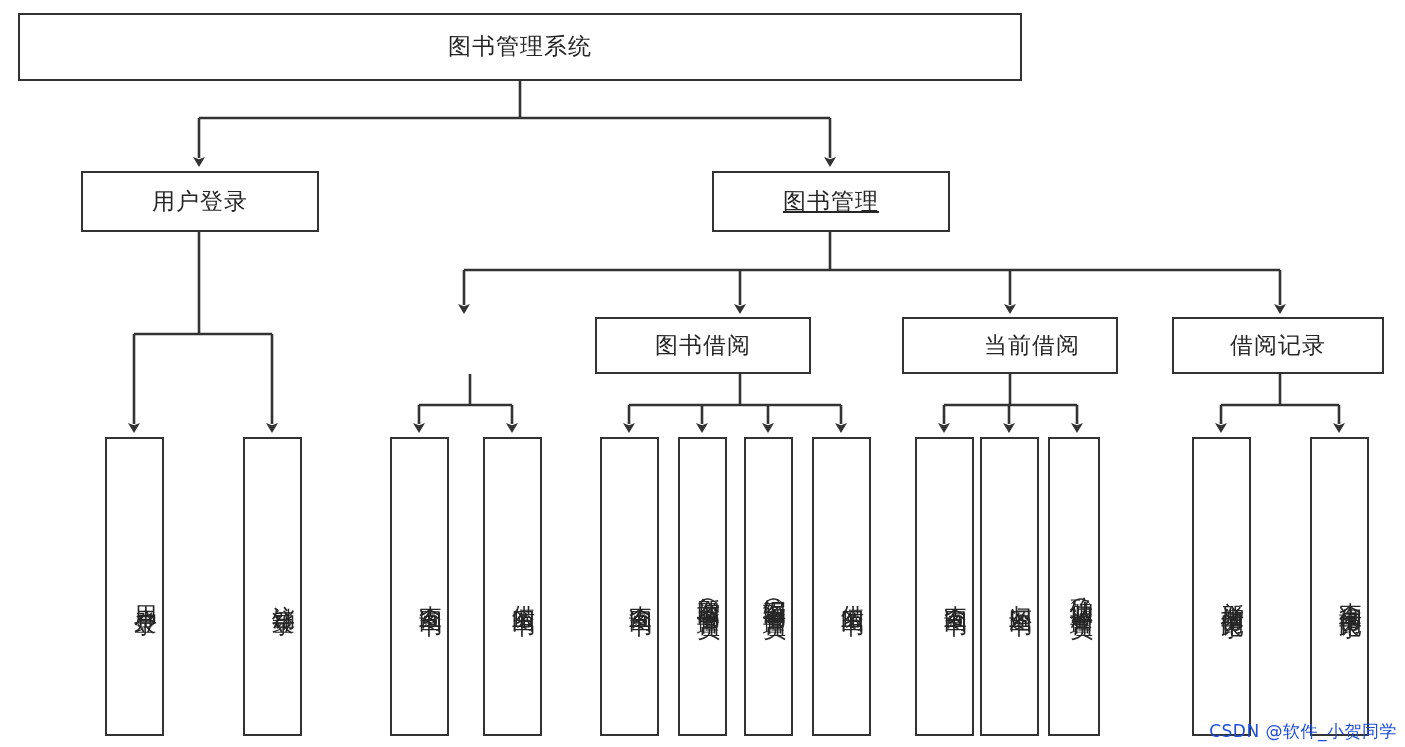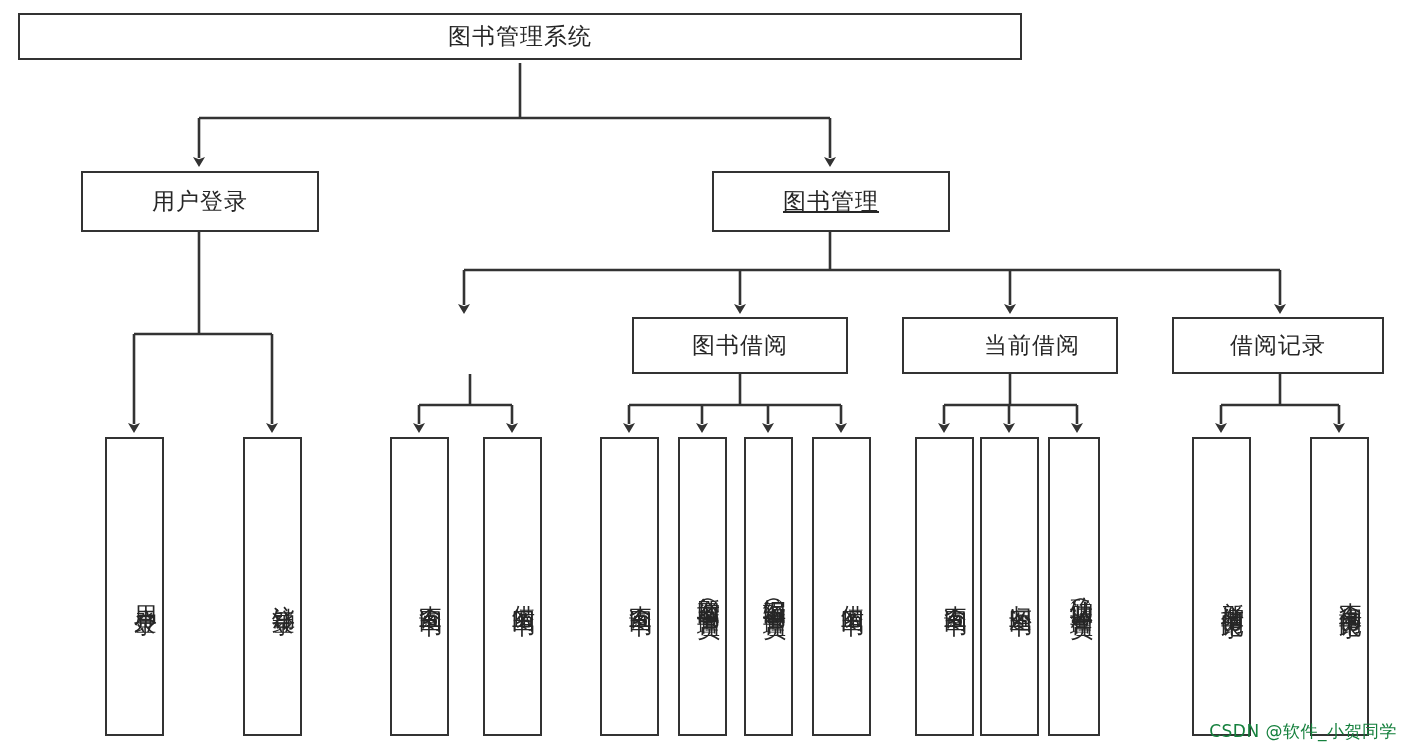--- a/index.html
+++ b/index.html
@@ -52,21 +52,21 @@
     white-space: pre;
   }
   .node.vert .node-label {
     white-space: normal;
   }
   #watermark {
     position: absolute;
     right: 8px;
     bottom: 4px;
     font-size: 17px;
-    color: #15803d;
+    color: #1d4ed8;
     letter-spacing: 0.5px;
     user-select: none;
     white-space: pre;
   }
 </style>
 </head>
 <body>
 
 <div id="canvas">
 
@@ -114,32 +114,32 @@
       <path d="M1009,405 L1009,424" marker-end="url(#arrow)"></path>
       <path d="M1077,405 L1077,424" marker-end="url(#arrow)"></path>
 
       <path d="M1280,374 L1280,405"></path>
       <path d="M1221,405 L1339,405"></path>
       <path d="M1221,405 L1221,424" marker-end="url(#arrow)"></path>
       <path d="M1339,405 L1339,424" marker-end="url(#arrow)"></path>
     </g>
   </svg>
 
-  <div class="node horiz" style="left:18px; top:13px; width:1004px; height:47px;">
+  <div class="node horiz" style="left:18px; top:13px; width:1004px; height:68px;">
     <span class="node-label">图书管理系统</span>
   </div>
 
   <div class="node horiz" style="left:81px; top:171px; width:238px; height:61px;">
     <span class="node-label">用户登录</span>
   </div>
   <div class="node horiz" style="left:712px; top:171px; width:238px; height:61px;text-decoration:underline;">
     <span class="node-label">图书管理</span>
   </div>
 
-  <div class="node horiz" style="left:632px; top:317px; width:216px; height:57px;">
+  <div class="node horiz" style="left:595px; top:317px; width:216px; height:57px;">
     <span class="node-label">图书借阅</span>
   </div>
   <div class="node horiz" style="left:902px; top:317px; width:216px; height:57px;padding-left:44px;">
     <span class="node-label">当前借阅</span>
   </div>
   <div class="node horiz" style="left:1172px; top:317px; width:212px; height:57px;">
     <span class="node-label">借阅记录</span>
   </div>
 
   <div class="node vert" style="left:105px; top:437px; width:59px; height:299px;">

